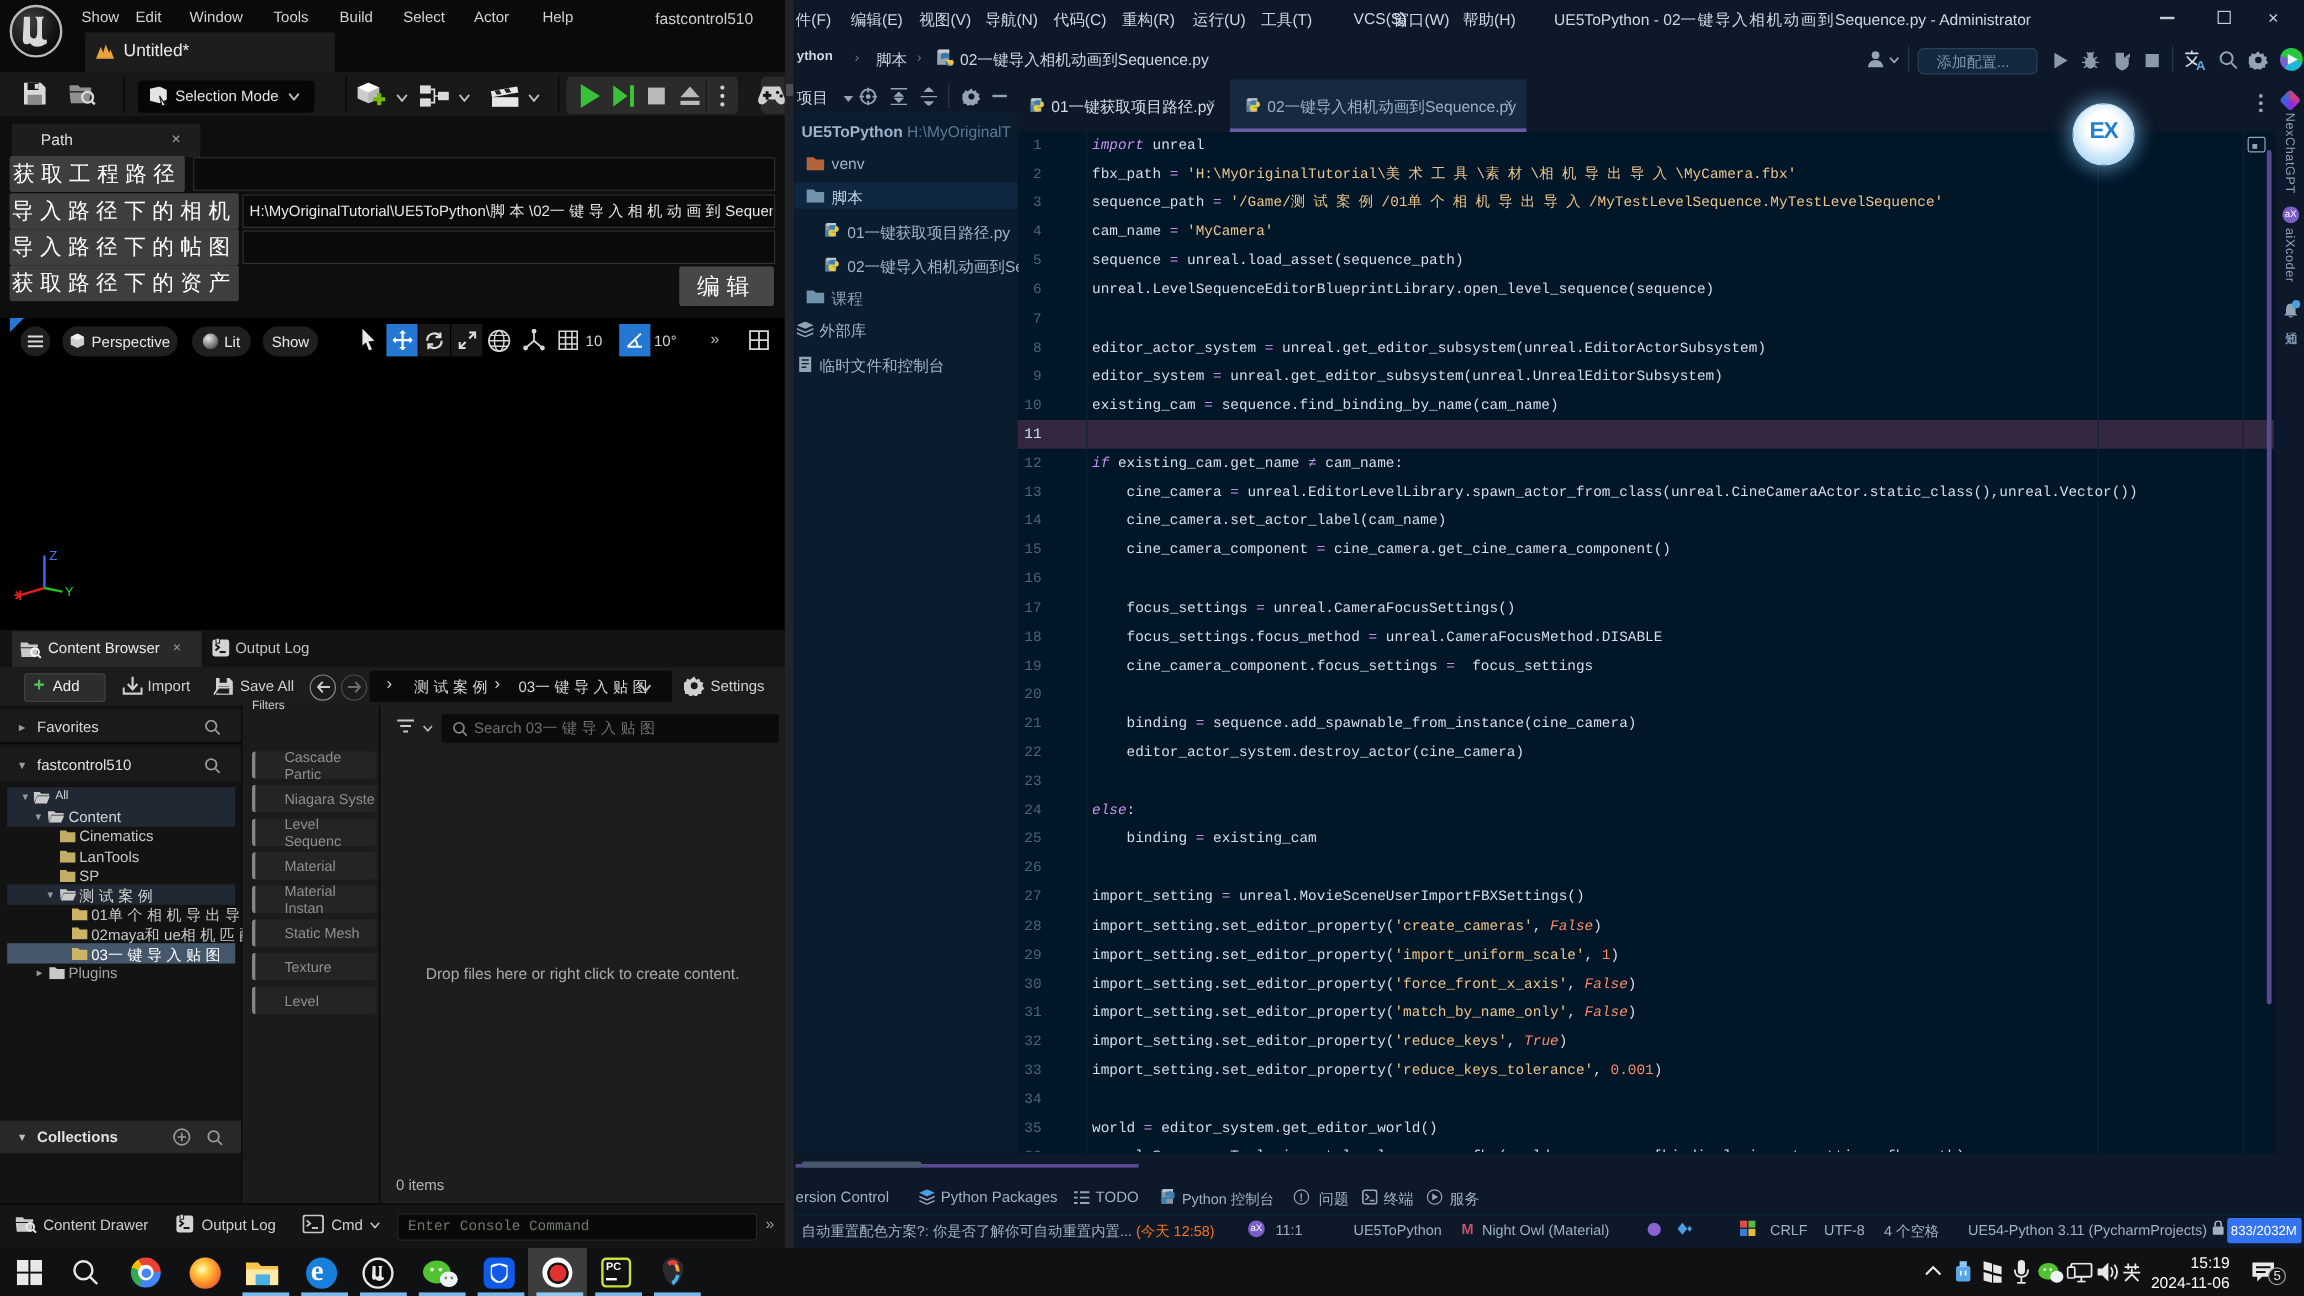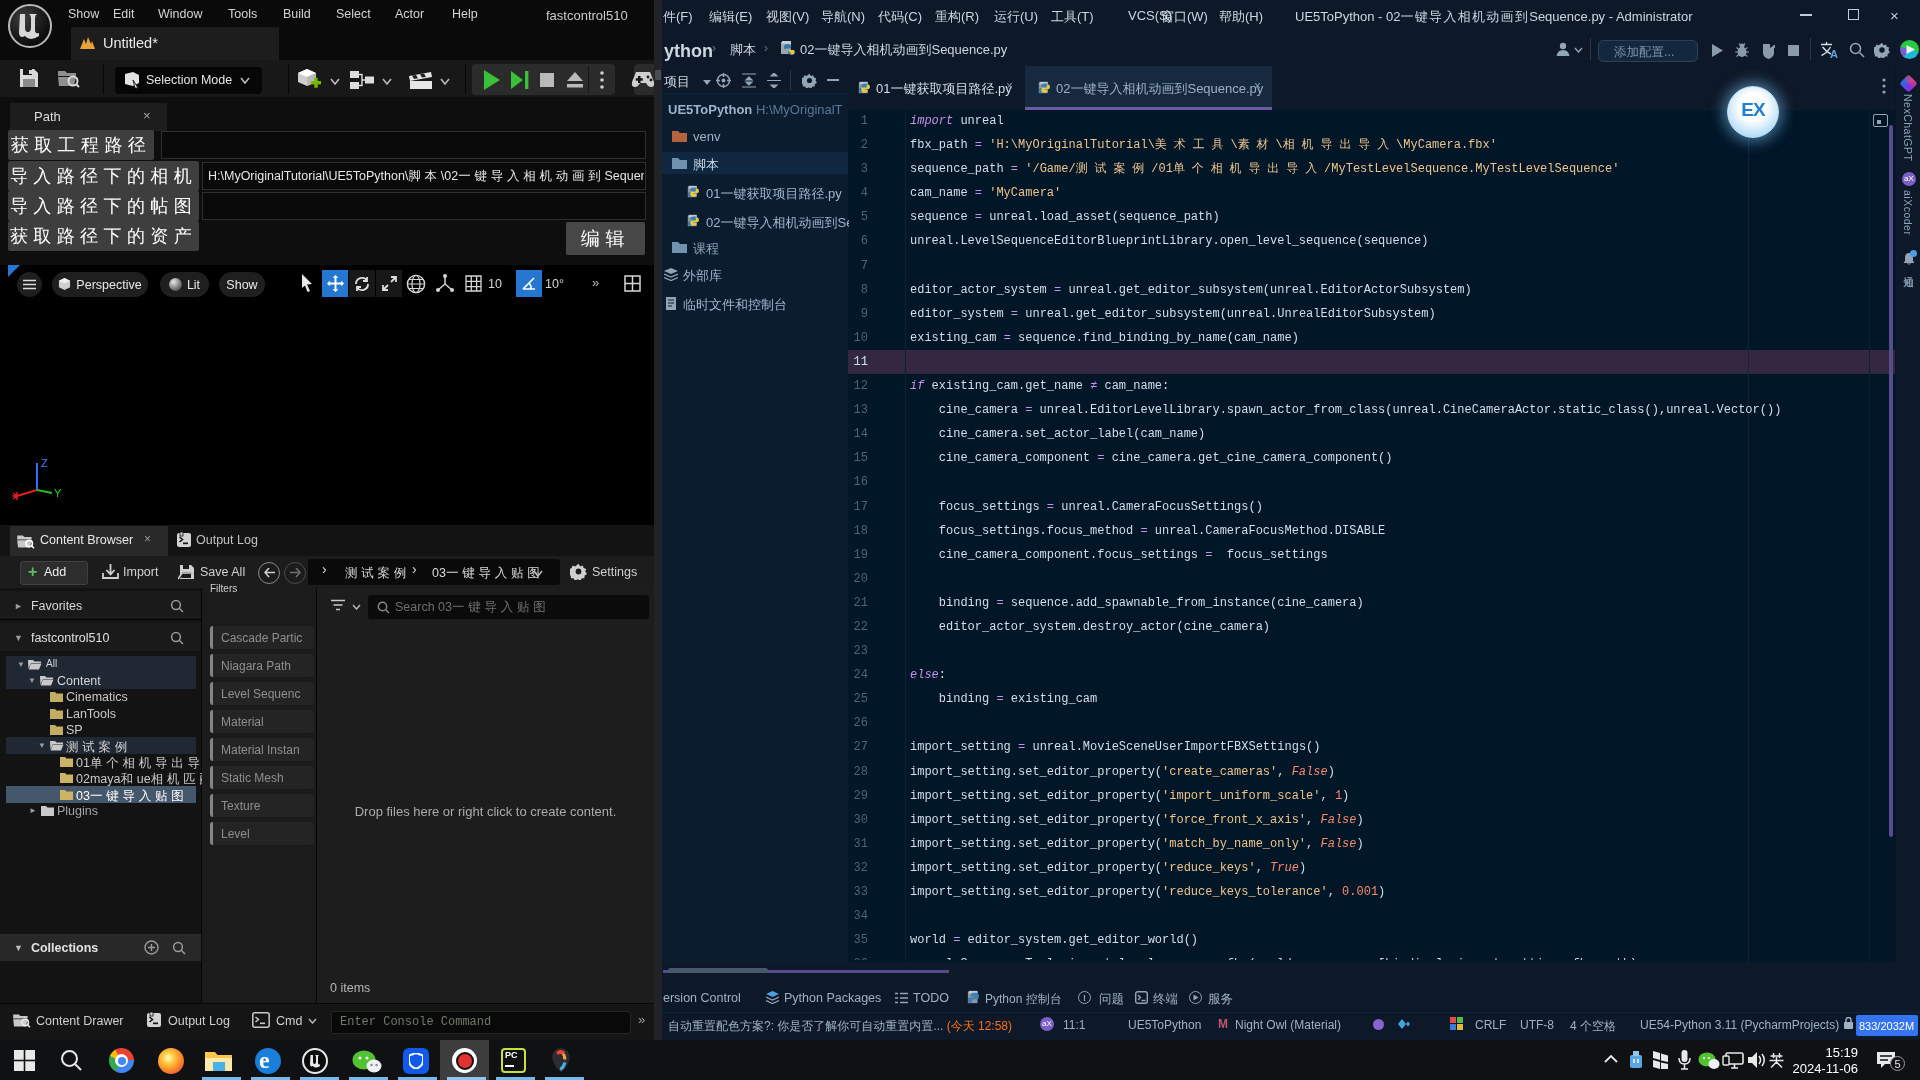--- a/index.html
+++ b/index.html
@@ -10,21 +10,21 @@
 .cm{letter-spacing:6.9px}
 
 #ue{left:0;top:0;width:654px;height:1040px;background:#151515}
 .uemenu{font-size:12.5px;color:#d4d4d4}
 .uetxt{font-size:12.5px;color:#d9d9d9}
 .pathbtn{background:#3e3e3e;border-radius:2px;color:#fff;display:flex;align-items:center;justify-content:center;font-size:18px}
 .pathin{background:#0a0a0a;border:1px solid #2e2e2e}
 .pill{background:#1f1f1f;border-radius:13px;color:#e8e8e8;font-size:12.5px;display:flex;align-items:center;justify-content:center;gap:5px}
 .vpbtn{display:flex;align-items:center;justify-content:center}
 .cbtab{background:#292929}
-.ftbtn{background:#242424;border-radius:3px;border-left:3px solid #858585;color:#8f8f8f;font-size:12px;display:flex;align-items:center;padding-left:8px}
+.ftbtn{background:#242424;border-radius:3px;border-left:3px solid #858585;color:#8f8f8f;font-size:12px;display:flex;align-items:center;padding-left:24px}
 .trow{font-size:12.5px;color:#c9c9c9;display:flex;align-items:center;height:17px}
 
 #pc{left:662px;top:0;width:1258px;height:1040px;background:#0d1828}
 .pcmenu{font-size:13px;color:#ccd7e2}
 .pct{font-size:13px;color:#ccd7e2}
 .mono{font-family:"Liberation Mono",monospace}
 #code{font-family:"Liberation Mono",monospace;font-size:12px;line-height:24.1px;letter-spacing:0;color:#d6deeb;white-space:pre}
 #gut{font-family:"Liberation Mono",monospace;font-size:12px;line-height:24.1px;color:#4c6479;text-align:right;white-space:pre}
 .k{color:#c792ea;font-style:italic}
 .s{color:#ecc48d}
@@ -382,21 +382,21 @@
       <path d="M7.5 4 v7 M4 7.5 h7" stroke="#9a9a9a" stroke-width="1.4"></path>
     </svg>
 <svg class="a" style="left:172px;top:416px" width="14" height="14">
       <circle cx="6" cy="6" r="4.4" fill="none" stroke="#9a9a9a" stroke-width="1.5"></circle>
       <line x1="9.5" y1="9.5" x2="13" y2="13" stroke="#9a9a9a" stroke-width="1.5"></line>
     </svg>
 <div class="a" style="left:202px;top:63px;width:114px;height:415px;background:#1b1b1b"></div>
 <div class="a" style="left:316px;top:63px;width:1px;height:415px;background:#060606"></div>
 <div class="a" style="left:210px;top:58px;font-size:10px;color:#cfcfcf">Filters</div>
 <div class="a ftbtn" style="left:210px;top:101px;width:104px;height:23px">Cascade Partic</div>
-<div class="a ftbtn" style="left:210px;top:129px;width:104px;height:23px">Niagara Path</div>
+<div class="a ftbtn" style="left:210px;top:129px;width:104px;height:23px">Niagara Syste</div>
 <div class="a ftbtn" style="left:210px;top:157px;width:104px;height:23px">Level Sequenc</div>
 <div class="a ftbtn" style="left:210px;top:185px;width:104px;height:23px">Material</div>
 <div class="a ftbtn" style="left:210px;top:213px;width:104px;height:23px">Material Instan</div>
 <div class="a ftbtn" style="left:210px;top:241px;width:104px;height:23px">Static Mesh</div>
 <div class="a ftbtn" style="left:210px;top:269px;width:104px;height:23px">Texture</div>
 <div class="a ftbtn" style="left:210px;top:297px;width:104px;height:23px">Level</div>
 <div class="a" style="left:317px;top:63px;width:337px;height:415px;background:#1d1d1d"></div>
 <svg class="a" style="left:330px;top:74px" width="16" height="13">
       <path d="M1 1.5 h14 M3.5 6 h9 M6 10.5 h4" stroke="#c9c9c9" stroke-width="1.7"></path>
     </svg>
@@ -452,21 +452,21 @@
   <div class="a pcmenu" style="left:332px;top:8px">运行(U)</div>
   <div class="a pcmenu" style="left:389px;top:8px">工具(T)</div>
   <div class="a pcmenu" style="left:466px;top:8px">VCS(S)</div>
   <div class="a pcmenu" style="left:499px;top:8px">窗口(W)</div>
   <div class="a pcmenu" style="left:557px;top:8px">帮助(H)</div>
   <div class="a pcmenu nw" style="left:633px;top:8px">UE5ToPython - 02<span style="letter-spacing:.1em">一键导入相机动画到</span>Sequence.py - Administrator</div>
   <div class="a" style="left:1138px;top:14px;width:12px;height:1.5px;background:#c3cdd7"></div>
   <div class="a" style="left:1186px;top:9px;width:11px;height:11px;border:1.5px solid #c3cdd7"></div>
   <div class="a" style="left:1228px;top:7px;font-size:15px;color:#c3cdd7">×</div>
 
-  <div class="a nw" style="left:2px;top:41px;font-size:18px;color:#ccd7e2;font-weight:bold">ython</div>
+  <div class="a nw" style="left:2px;top:41px;font-size:11px;color:#ccd7e2;font-weight:bold">ython</div>
   <div class="a" style="left:50px;top:41px;font-size:12px;color:#62788e">›</div>
   <div class="a nw pct" style="left:68px;top:41px">脚本</div>
   <div class="a" style="left:102px;top:41px;font-size:12px;color:#62788e">›</div>
   <svg class="a" style="left:118px;top:41px" width="15" height="15" viewBox="0 0 15 15">
       <rect x="1" y="1" width="10" height="12" fill="#9aa7b0"></rect>
       <rect x="2" y="0" width="9" height="3" fill="#c5ced4"></rect>
       <path d="M4 6 q0 -3 3.5 -3 q3.5 0 3.5 3 v1.5 h-5 v1 h7 q2 0 2 2.5 q0 3 -3.5 3 q-3.5 0 -3.5 -3 v-1.5 h5 v-1 h-7 q-2 0 -2 -2.5 Z" fill="#3a76ab"></path>
       <path d="M8 9 h5 q1.5 0 1.5 2 q0 2.5 -3 2.5" fill="#f0c33c"></path>
     </svg>
   <div class="a nw pct" style="left:138px;top:41px">02一键导入相机动画到Sequence.py</div>

